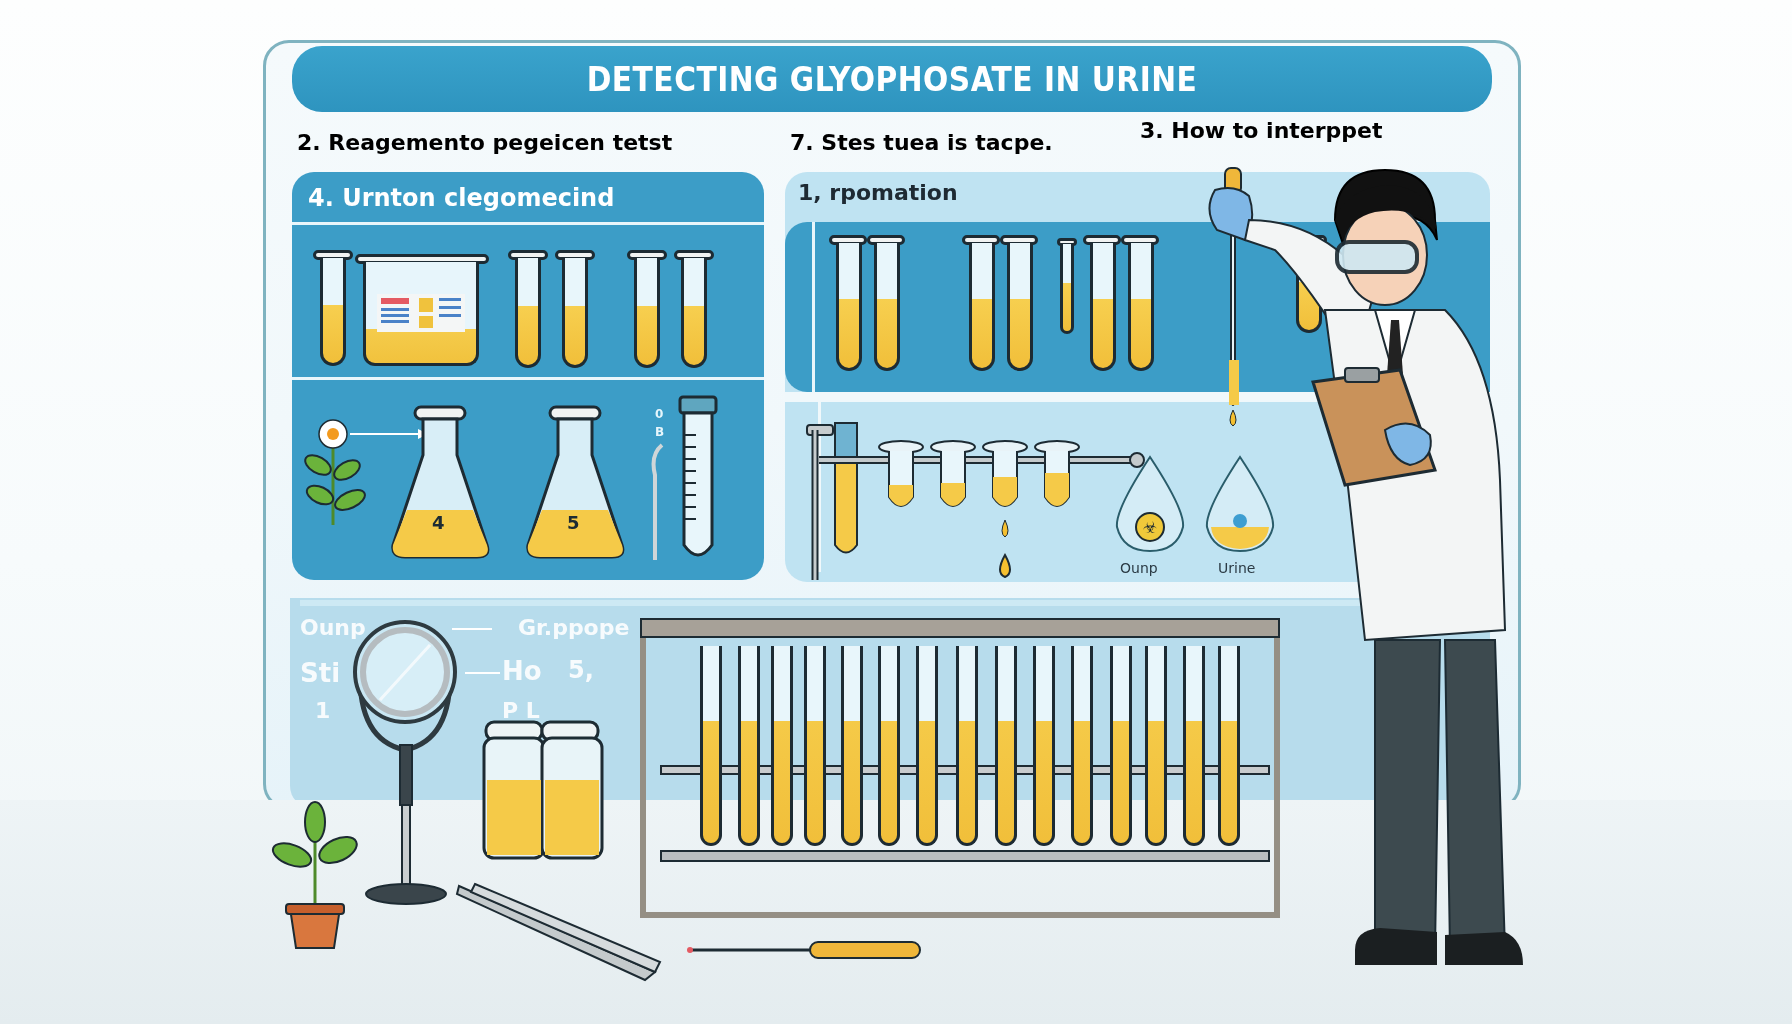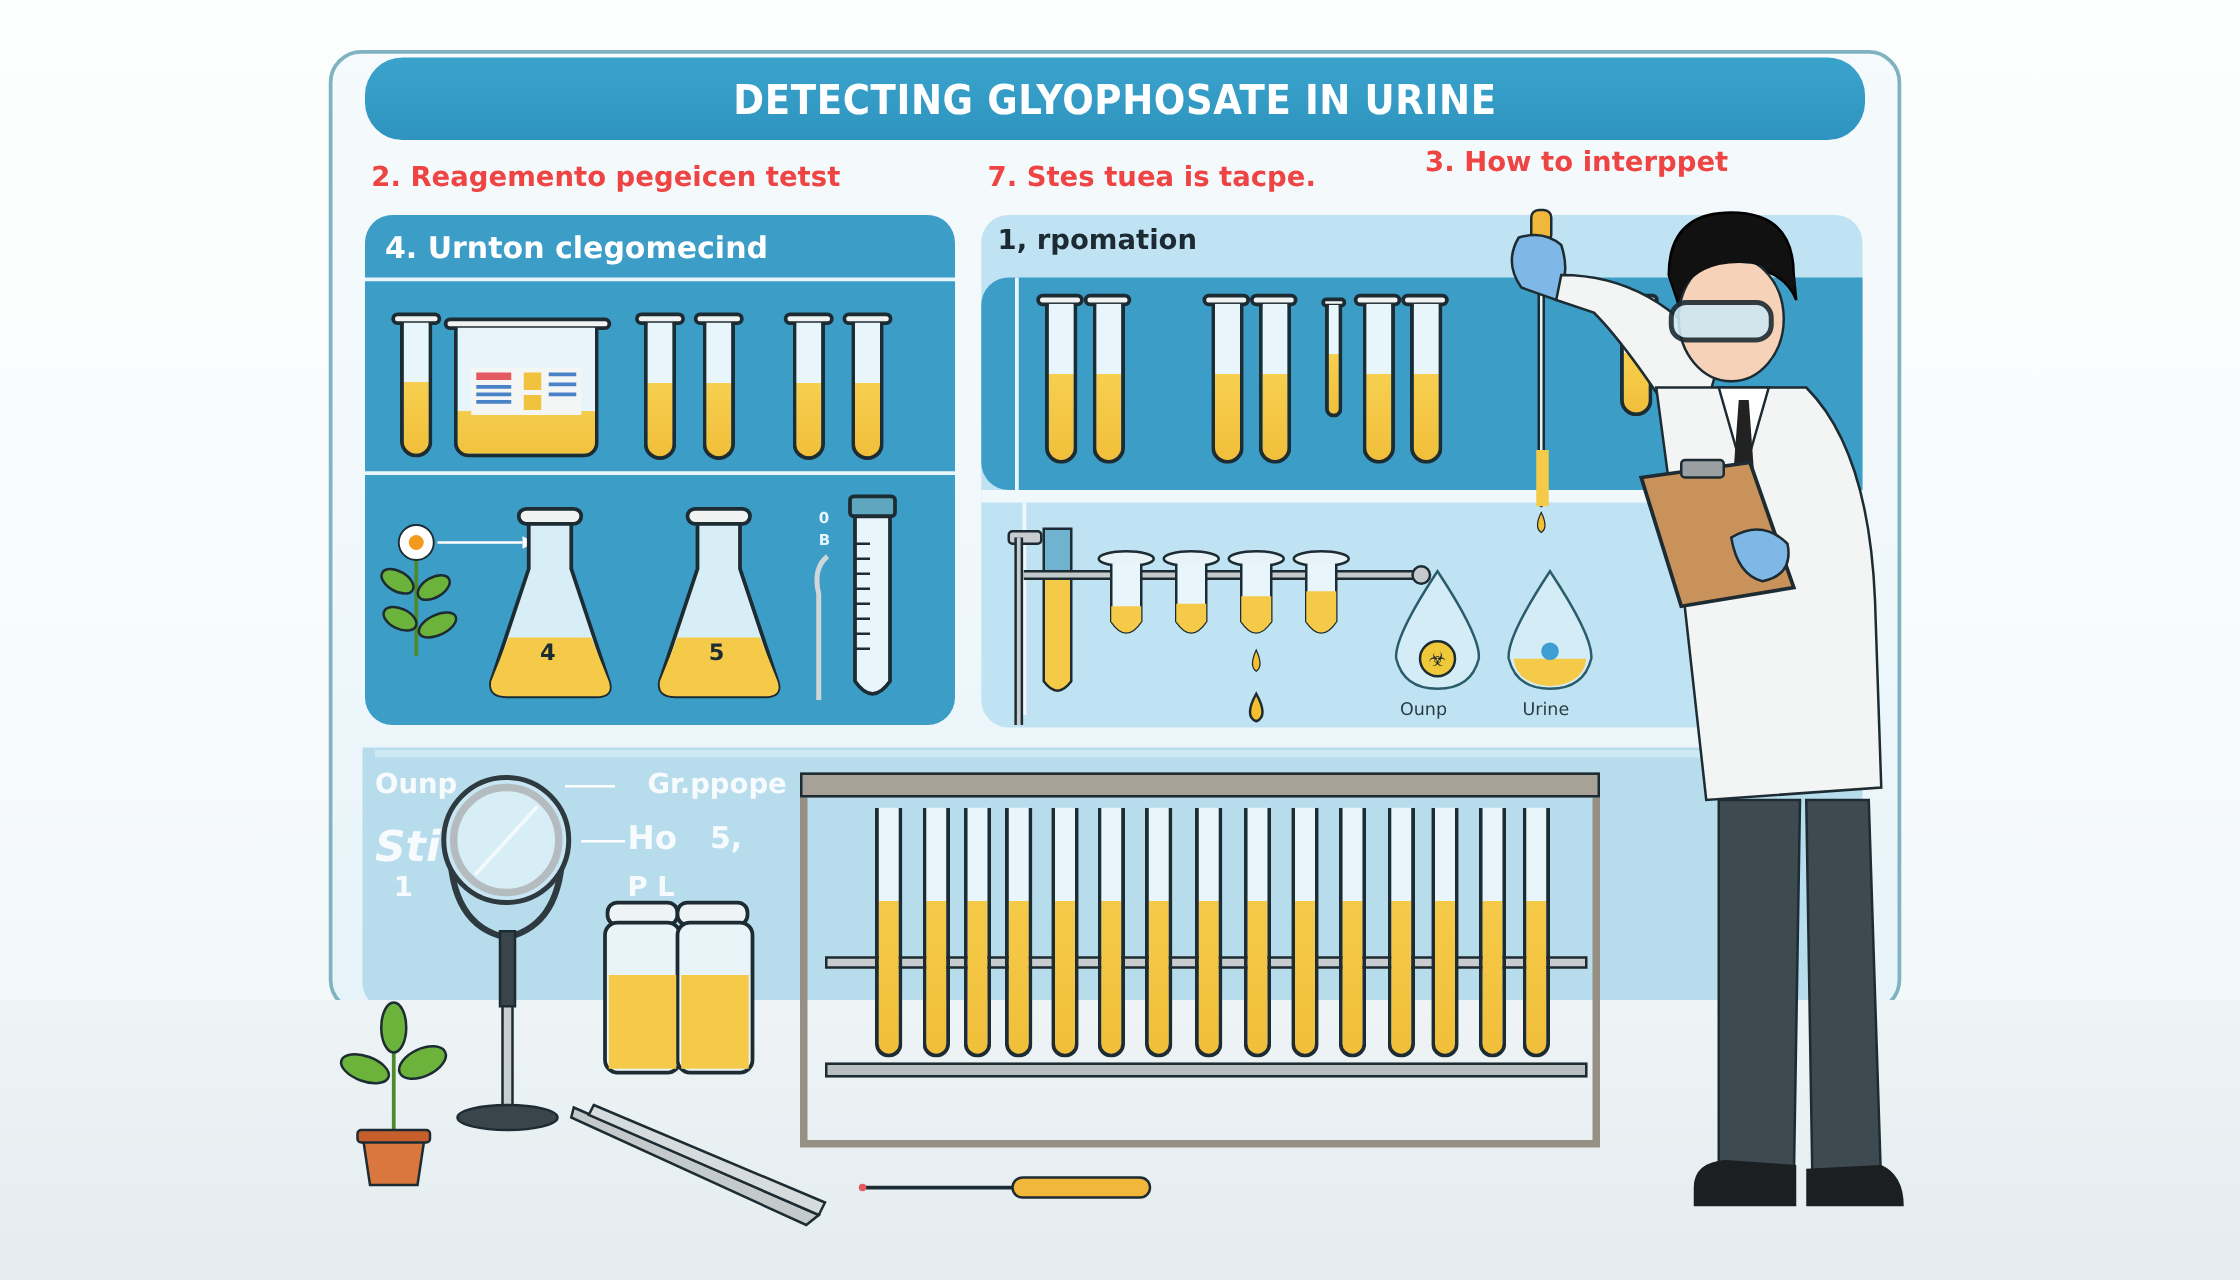--- a/index.html
+++ b/index.html
@@ -6,21 +6,21 @@
   body{width:1792px;height:1024px;overflow:hidden;position:relative;
        background:linear-gradient(180deg,#fdfefe 0%,#f7fbfc 55%,#eef4f6 100%);
        font-family:"DejaVu Sans","Liberation Sans",sans-serif;}
   .abs{position:absolute;}
   
   .board{left:263px;top:40px;width:1258px;height:770px;border:3px solid #7fb3c0;border-radius:26px;
          background:linear-gradient(180deg,#f5fafc 0%,#f1f8fb 50%,#e6f3f9 100%);box-sizing:border-box;}
   .title-bar{left:292px;top:46px;width:1200px;height:66px;border-radius:30px;
              background:linear-gradient(180deg,#3aa3cc,#2e94bf);display:flex;align-items:center;justify-content:center;}
   .title-text{color:#ffffff;font-family:"DejaVu Sans Condensed","DejaVu Sans",sans-serif;font-weight:bold;font-size:33px;letter-spacing:0.5px;}
-  .step-heading{font-family:"DejaVu Sans",sans-serif;font-weight:bold;font-size:22px;color:#ef4444;white-space:nowrap;}
+  .step-heading{font-family:"DejaVu Sans",sans-serif;font-weight:bold;font-size:22px;color:#000000;white-space:nowrap;}
   
   .panel-dark{background:#3c9dc7;border-radius:22px;}
   .panel-light{background:#bfe3f2;border-radius:22px;}
   .panel-head{color:#ffffff;font-weight:bold;font-size:24px;}
   .panel-head-dark{color:#1e2a33;font-weight:bold;font-size:22px;}
   .divider{height:3px;background:#e9f6fb;}
   
   .tube{position:absolute;width:26px;border:3px solid #1d2b33;border-top:none;border-radius:0 0 15px 15px;
         background:linear-gradient(180deg,#e8f6fb 0%,#e8f6fb 45%,#f7cf4f 45%,#f1bf3a 100%);box-sizing:border-box;}
   .tube-cap{position:absolute;height:10px;border:3px solid #1d2b33;border-radius:6px;background:#f1f3f2;box-sizing:border-box;}
@@ -192,21 +192,21 @@
   <path d="M16 72 L74 72 Q72 92 45 94 Q18 92 16 72 Z" fill="#f5ca48"></path>
   <circle cx="45" cy="66" r="7" fill="#3e9ed1"></circle>
 </svg>
 <div class="abs label-small" style="left:1218px;top:560px;">Urine</div>
 
 <div class="abs lower-band"></div>
 <div class="abs" style="left:300px;top:600px;width:1190px;height:6px;background:#cde9f4;"></div>
 <div class="abs faded" style="left:300px;top:615px;">Ounp</div>
 <div class="abs" style="left:452px;top:628px;width:40px;height:2px;background:#fff;"></div>
 <div class="abs faded" style="left:518px;top:615px;">Gr.ppope</div>
-<div class="abs faded" style="left:300px;top:658px;font-size:34px;font-style:italic;">Sti</div>
+<div class="abs faded" style="left:300px;top:658px;font-size:26px;">Sti</div>
 <div class="abs" style="left:465px;top:672px;width:35px;height:2px;background:#fff;"></div>
 <div class="abs faded" style="left:502px;top:656px;font-size:26px;">Ho</div>
 <div class="abs faded" style="left:568px;top:656px;font-size:24px;">5,</div>
 <div class="abs faded" style="left:315px;top:698px;">1</div>
 <div class="abs faded" style="left:502px;top:698px;">P L</div>
 
 <div class="abs table-top"></div>
 
 <svg class="abs" style="left:340px;top:610px;" width="130" height="300">
   <path d="M20 60 Q18 130 65 140 Q112 130 110 60" fill="none" stroke="#2e3a40" stroke-width="5"></path>

